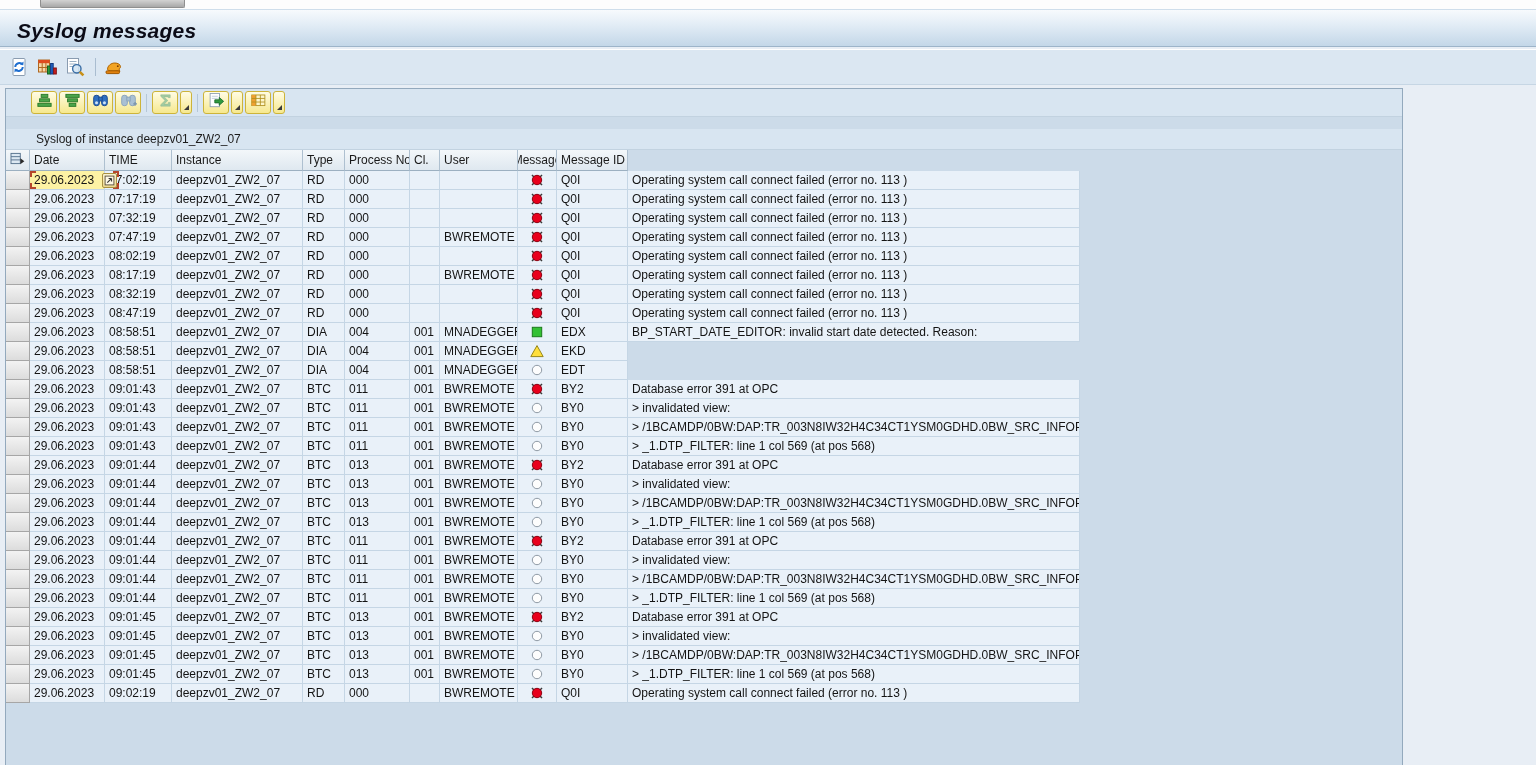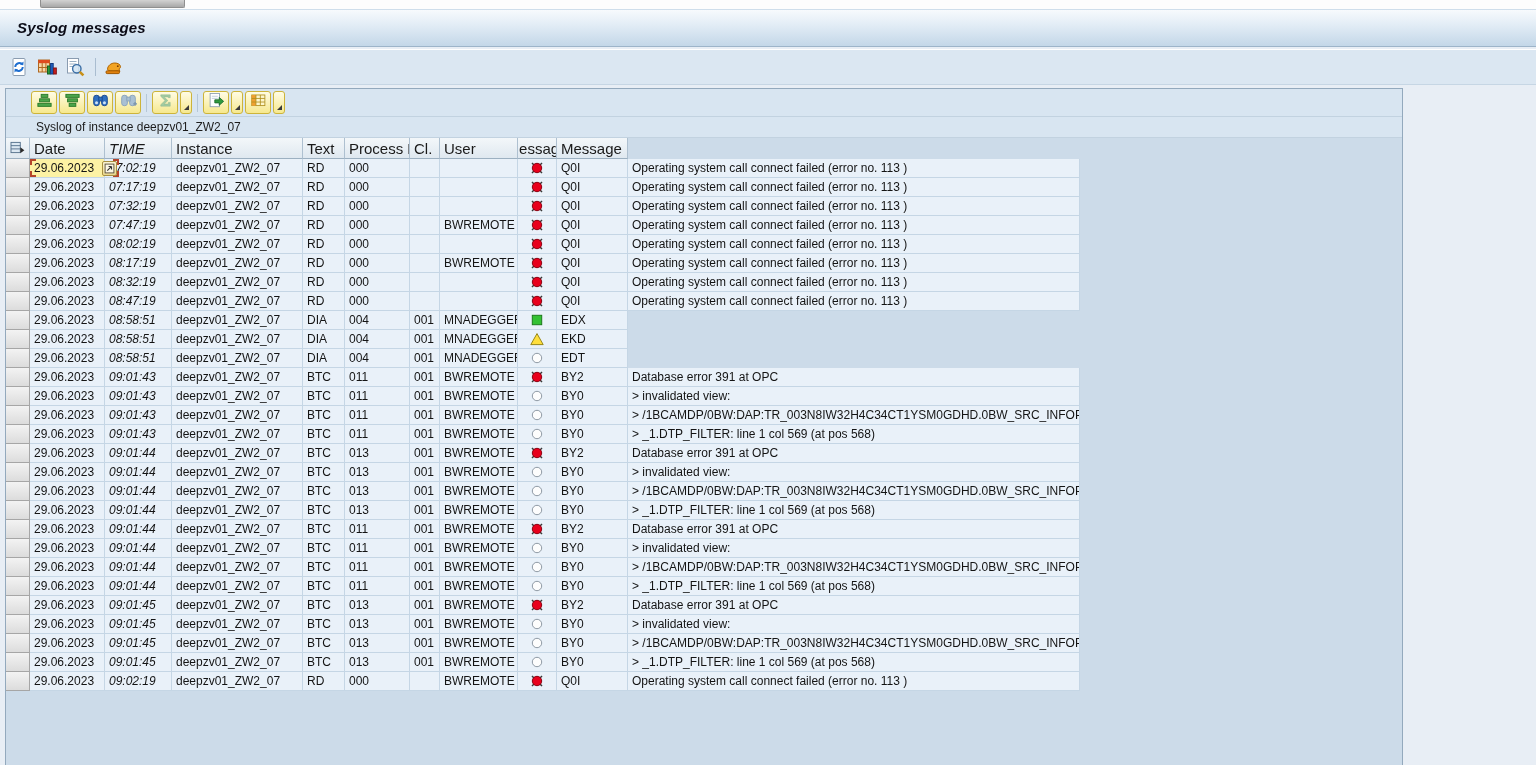--- a/index.html
+++ b/index.html
@@ -9,21 +9,21 @@
   
   .top-strip { position:absolute; left:0; top:0; width:1536px; height:9px; background:#fdfdfd; }
   .top-fragment { position:absolute; left:40px; top:0; width:145px; height:8px;
     background:linear-gradient(#d2d2d2,#a8a8a8); border:1px solid #8f8f8f; border-top:none;
     border-radius:0 0 2px 2px; }
 
   
   .titlebar { position:absolute; left:0; top:9px; width:1536px; height:38px;
     background:linear-gradient(#f7fafd 0%, #e3edf6 40%, #c3d7e8 100%);
     border-top:1px solid #cfdeeb; border-bottom:1px solid #9db4c9; }
-  .titlebar .title { position:absolute; left:17px; top:9px; font-size:15px; font-weight:bold;
+  .titlebar .title { position:absolute; left:17px; top:9px; font-size:21px; font-weight:bold;
     font-style:italic; color:#0b0b16; letter-spacing:.2px; }
 
   
   .app-toolbar { position:absolute; left:0; top:49px; width:1536px; height:36px;
     background:#dbe7f2; border-top:1px solid #ffffff; border-bottom:1px solid #c6d6e4;
     display:flex; align-items:center; padding-left:8px; }
   .app-ic { width:22px; height:22px; margin-right:6px; display:flex; align-items:center;
     justify-content:center; cursor:pointer; }
   .app-ic svg { width:20px; height:20px; }
   .vsep { width:1px; height:18px; background:#a9bdd0; margin:0 7px 0 3px; }
@@ -41,39 +41,39 @@
   .btn svg { width:17px; height:17px; }
   .dd { width:12px; height:23px; margin-right:2px; position:relative;
     background:linear-gradient(#fffce4,#f6e88e); border:1px solid #cdb43a; border-radius:3px;
     cursor:pointer; }
   .dd::after { content:""; position:absolute; right:2px; bottom:3px; width:0; height:0;
     border-left:5px solid transparent; border-bottom:5px solid #3a3a3a; }
   .tsep { width:1px; height:18px; background:#b5c7d7; margin:0 5px 0 3px; }
 
   
   .grid-info { height:21px; background:#d8e5f1; border-bottom:1px solid #c2d2e0;
-    font-size:12px; color:#1c1c1c; padding-left:30px; display:flex; align-items:center; }
+    font-size:12px; color:#1c1c1c; padding-left:30px; display:flex; align-items:center;margin-top:12px; }
 
   
   .tbl { width:1074px; }
   .thead { display:flex; height:21px; }
   .th { background:linear-gradient(#f3f7fa,#dfe8f0); border-right:1px solid #aec0d0;
-    border-bottom:1px solid #9cb0c1; font-size:15px; color:#1a1a1a;
+    border-bottom:1px solid #9cb0c1; font-size:12px; color:#1a1a1a;
     display:flex; align-items:center; padding-left:4px; overflow:hidden; white-space:nowrap;text-align:center; }
   .th.corner { justify-content:center; padding-left:0; cursor:pointer; }
   .tr { display:flex; height:19px; }
   .td { background:#e9f1f9; border-right:1px solid #c5d6e5; border-bottom:1px solid #c5d6e5;
     font-size:12px; color:#141414; display:flex; align-items:center; padding-left:4px;
     overflow:hidden; white-space:nowrap; }
   .td.sel { background:linear-gradient(#f3f3f3,#dcdcdc); border-right:1px solid #a6a6a6;
     border-bottom:1px solid #a6a6a6; cursor:pointer; }
 
   .c-sel  { width:24px;  min-width:24px;  }
   .c-date { width:75px;  min-width:75px;  }
-  .c-time { width:67px;  min-width:67px;font-style:italic;  }
+  .c-time { width:67px;  min-width:67px;  }
   .c-inst { width:131px; min-width:131px; }
   .c-type { width:42px;  min-width:42px;  }
   .c-proc { width:65px;  min-width:65px;  }
   .c-cl   { width:30px;  min-width:30px;  }
   .c-user { width:78px;  min-width:78px;  }
   .c-pri  { width:39px;  min-width:39px; justify-content:center; padding-left:0; }
   .c-mid  { width:71px;  min-width:71px;  }
   .c-mtx  { width:452px; min-width:452px; }
 
   .pri { width:14px; height:14px; display:flex; align-items:center; justify-content:center; }
@@ -226,21 +226,21 @@
         <span><svg width="15" height="13" viewBox="0 0 16 14">
               <rect x="1" y="1.5" width="10" height="11" fill="#dce8f2" stroke="#55718c"></rect>
               <line x1="1" y1="5" x2="11" y2="5" stroke="#55718c"></line>
               <line x1="1" y1="8.5" x2="11" y2="8.5" stroke="#55718c"></line>
               <path d="M11 6.8l4.4 3.2-4.4 3.2z" fill="#2b2b2b"></path>
             </svg></span>
       </div>
       <div class="th c-date">Date</div>
       <div class="th c-time">TIME</div>
       <div class="th c-inst">Instance</div>
-      <div class="th c-type">Text</div>
+      <div class="th c-type">Type</div>
       <div class="th c-proc">Process No</div>
       <div class="th c-cl">Cl.</div>
       <div class="th c-user">User</div>
       <div class="th c-pri">Message</div>
       <div class="th c-mid">Message ID</div>
     </div>
     <div id="tbody">
         <div class="tr">
     <div class="td sel c-sel"></div>
     <div class="td c-date lead">
@@ -605,20 +605,23 @@
     <div class="td c-pri">
             <span class="pri">
               <svg viewBox="0 0 14 14">
                 <rect x="2.3" y="2.3" width="9.4" height="9.4" fill="#33c133" stroke="#1c7a1c"></rect>
               </svg>
             </span>
           </div>
     <div class="td c-mid">
             <span class="txt">EDX</span>
           </div>
+    <div class="td c-mtx">
+            <span class="txt">BP_START_DATE_EDITOR: invalid start date detected. Reason:</span>
+          </div>
   </div>
         <div class="tr">
     <div class="td sel c-sel"></div>
     <div class="td c-date">
             <span class="txt">29.06.2023</span>
           </div>
     <div class="td c-time">
             <span class="txt">08:58:51</span>
           </div>
     <div class="td c-inst">

